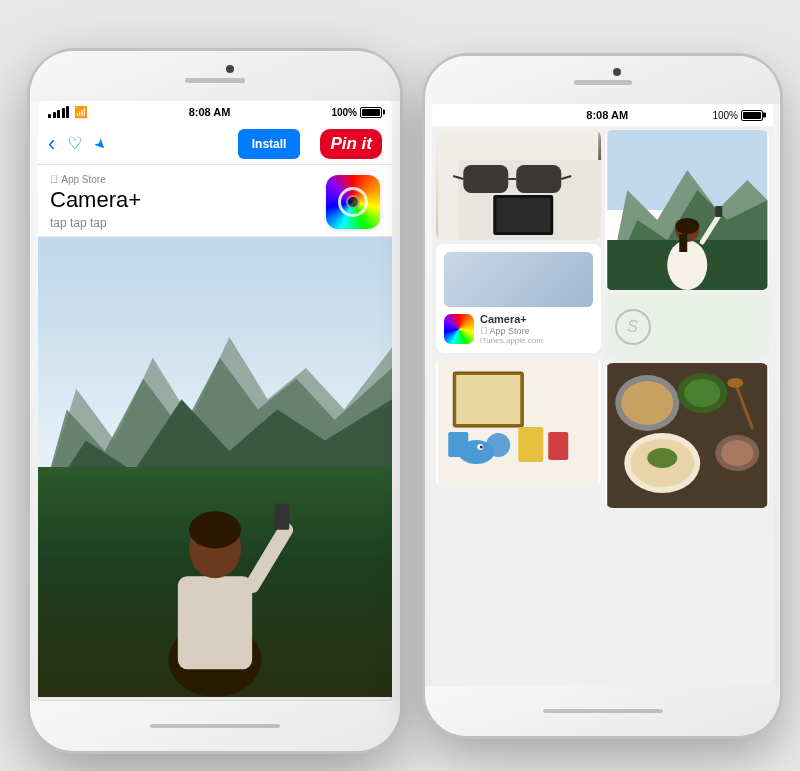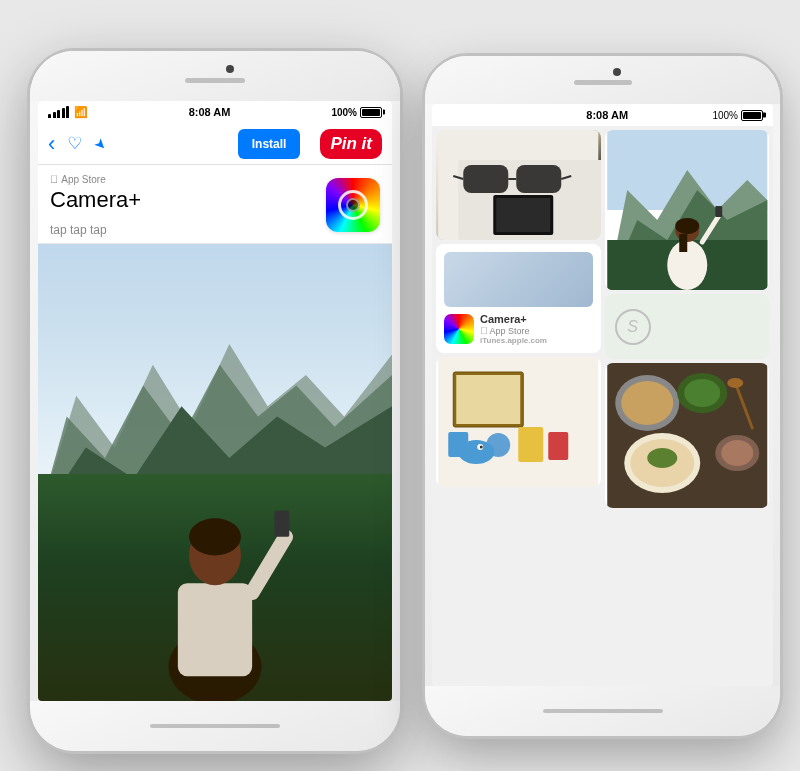--- a/index.html
+++ b/index.html
@@ -60,21 +60,21 @@
       </div>
     </div>
 
     <div style="padding:8px 12px 6px;background:white;display:flex;align-items:center;justify-content:space-between;border-bottom:0.5px solid #e8e8e8;">
       <div>
         <div style="font-size:10px;color:#888;display:flex;align-items:center;gap:3px;margin-bottom:2px;">
           <span style="font-size:11px;"></span>
           <span>App Store</span>
         </div>
         <div style="font-size:22px;font-weight:300;color:#000;">Camera+</div>
-        <div style="font-size:12px;color:#888;margin-top:10px;">tap tap tap</div>
+        <div style="font-size:12px;color:#888;margin-top:3px;">tap tap tap</div>
       </div>
       <div style="width:54px;height:54px;border-radius:12px;overflow:hidden;flex-shrink:0;box-shadow:0 1px 4px rgba(0,0,0,0.15);">
         <div style="width:54px;height:54px;background:conic-gradient(#ff0000, #ff8000, #ffff00, #00ff00, #00ffff, #0000ff, #8000ff, #ff0000);display:flex;align-items:center;justify-content:center;">
           <div style="width:30px;height:30px;border-radius:50%;border:3px solid rgba(255,255,255,0.85);display:flex;align-items:center;justify-content:center;">
             <div style="width:14px;height:14px;border-radius:50%;background:rgba(0,0,0,0.6);border:2px solid rgba(255,255,255,0.5);"></div>
           </div>
         </div>
       </div>
     </div>
 
@@ -165,21 +165,21 @@
             <div style="height:55px;background:linear-gradient(135deg,#c8d8e8 0%,#a0b8d0 100%);border-radius:6px;margin-bottom:6px;"></div>
             <div style="display:flex;align-items:center;gap:6px;">
               <div style="width:30px;height:30px;border-radius:7px;flex-shrink:0;background:conic-gradient(#ff0000,#ff8800,#ffff00,#00ff00,#00ffff,#0000ff,#8800ff,#ff0000);display:flex;align-items:center;justify-content:center;">
               </div>
               <div>
                 <div style="font-size:11px;font-weight:600;color:#333;">Camera+</div>
                 <div style="font-size:9px;color:#888;display:flex;align-items:center;gap:2px;">
                   <span style="font-size:10px;"></span>
                   <span>App Store</span>
                 </div>
-                <div style="font-size:8px;color:#aaa;font-weight:bold;">iTunes.apple.com</div>
+                <div style="font-size:8px;color:#aaa;">iTunes.apple.com</div>
               </div>
             </div>
           </div>
 
           <div style="border-radius:8px;overflow:hidden;background:white;">
             <div style="height:130px;position:relative;overflow:hidden;">
               <svg width="100%" height="130" viewBox="0 0 160 130" style="display:block;">
                 <rect x="0" y="0" width="160" height="130" fill="#f5f0e8"></rect>
 
                 <rect x="15" y="15" width="70" height="55" rx="2" fill="#8B6914" stroke="#6a4e0e" stroke-width="1"></rect>

